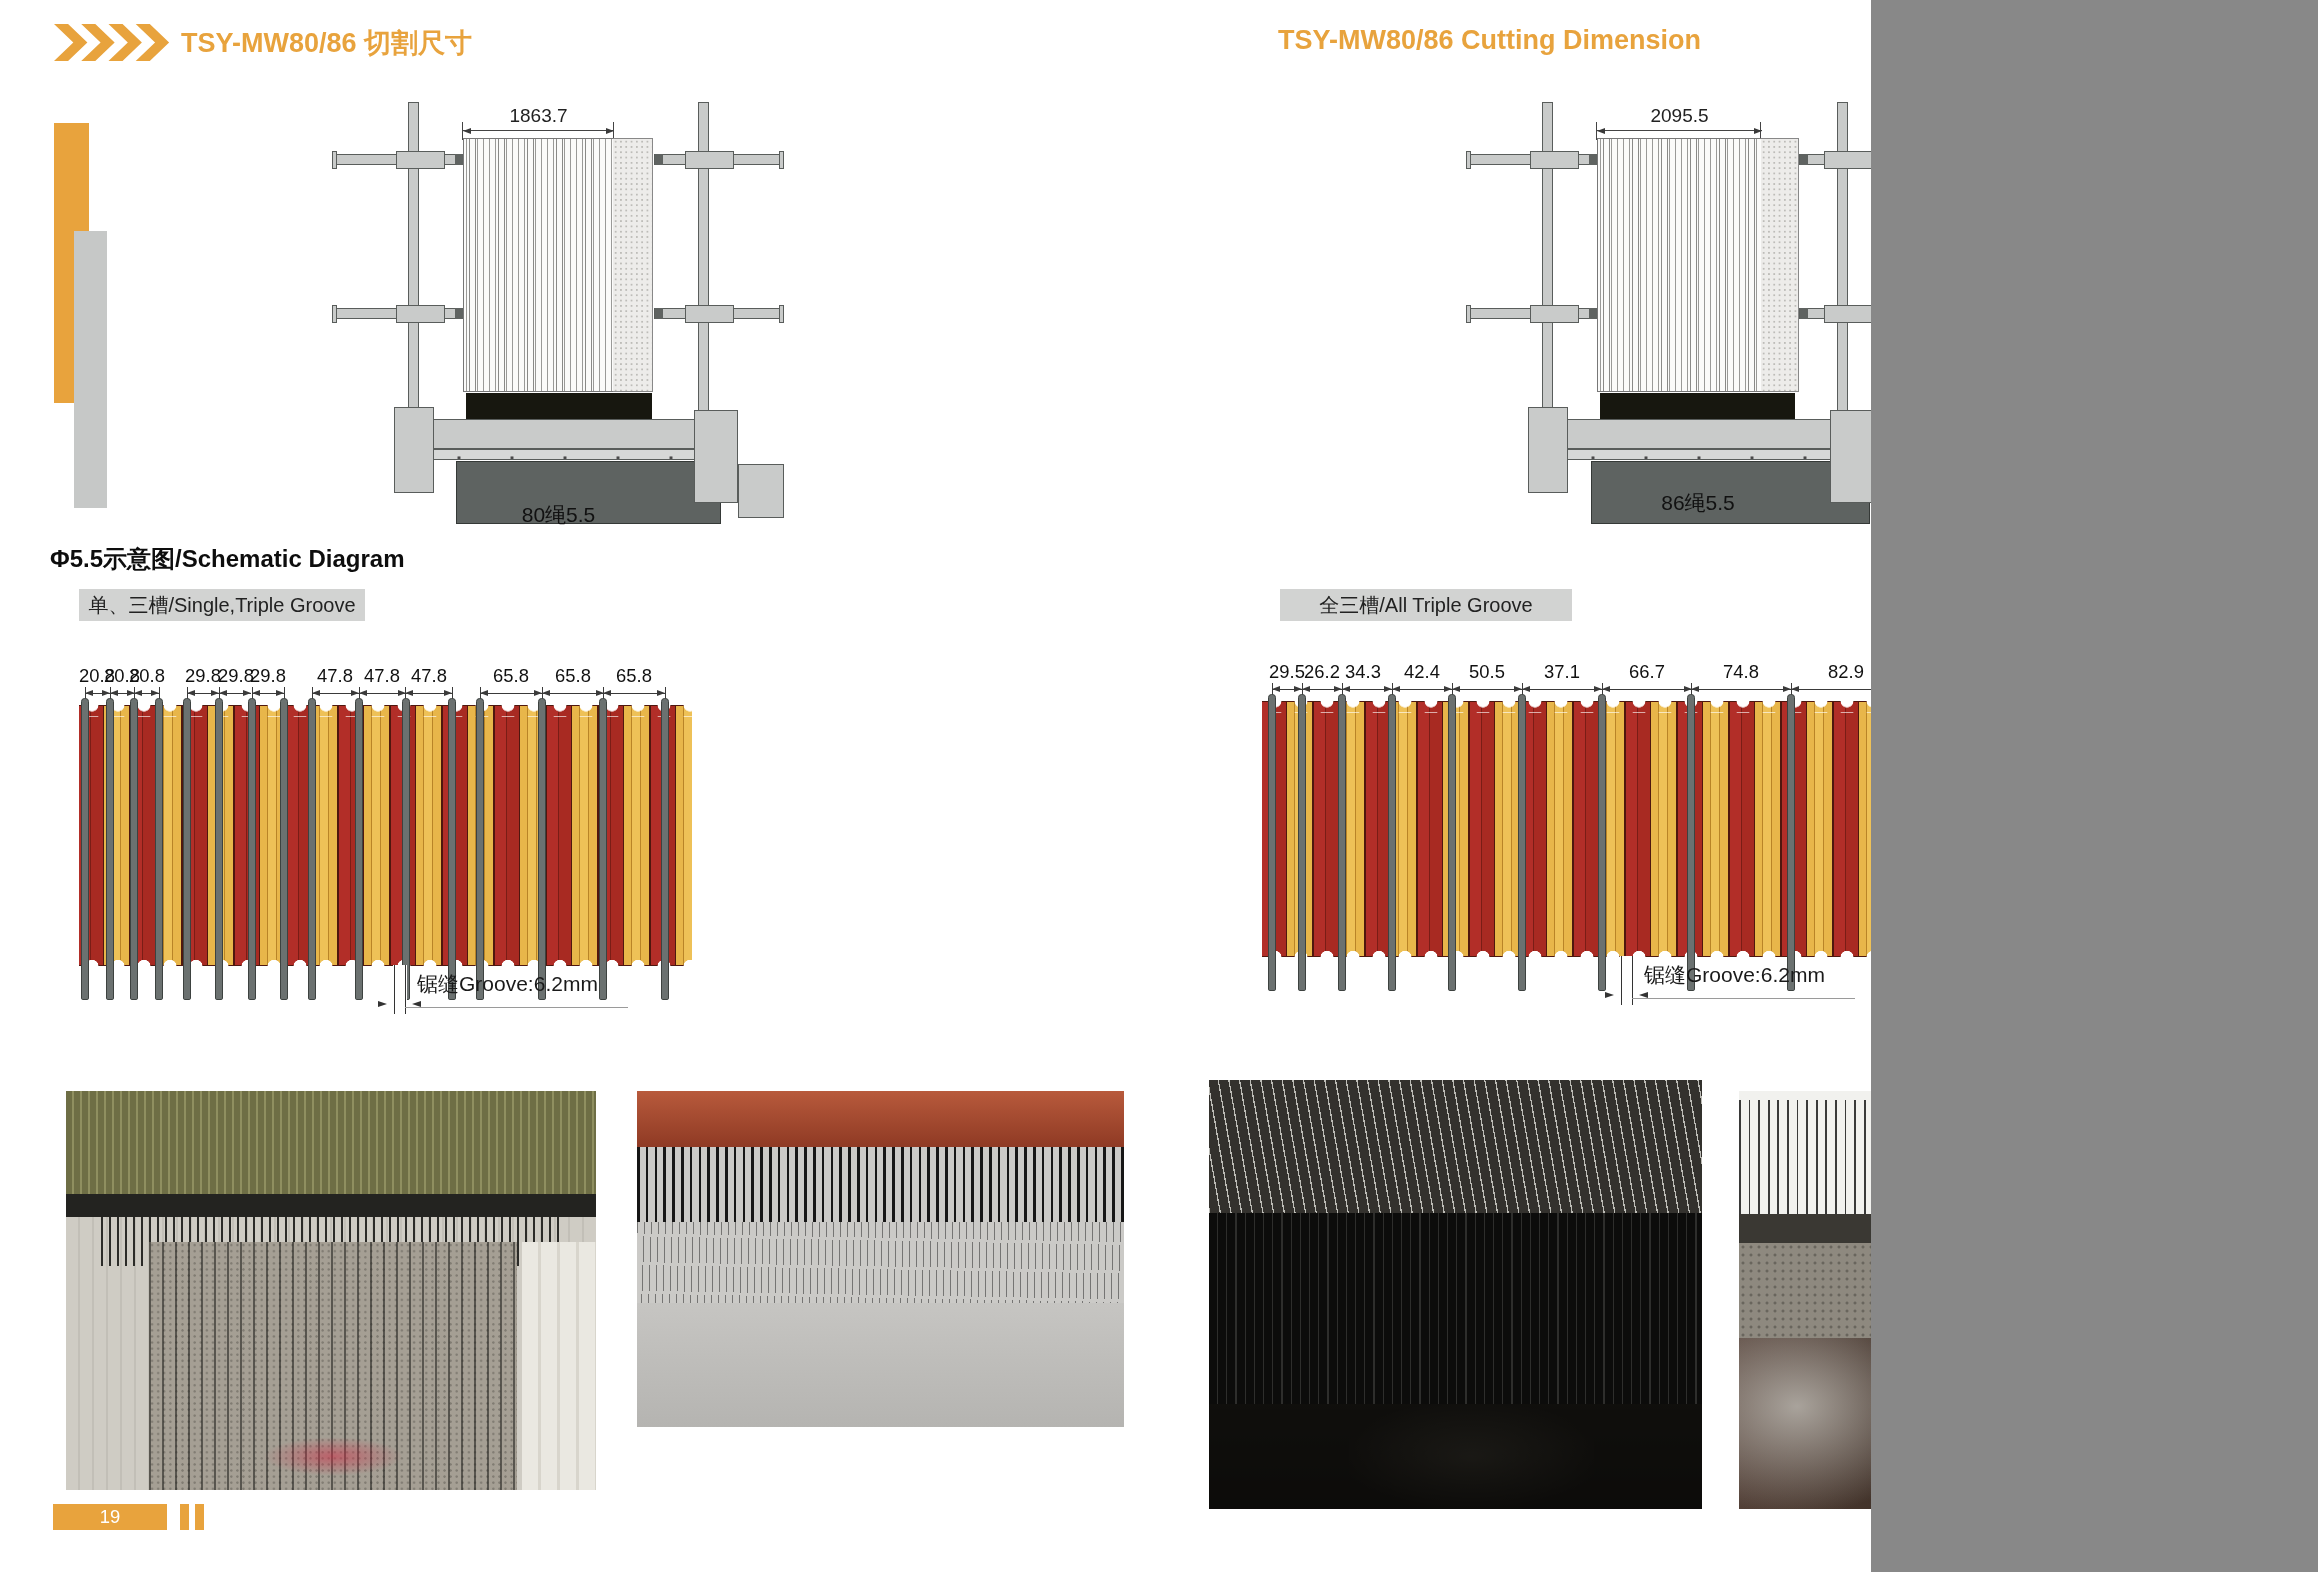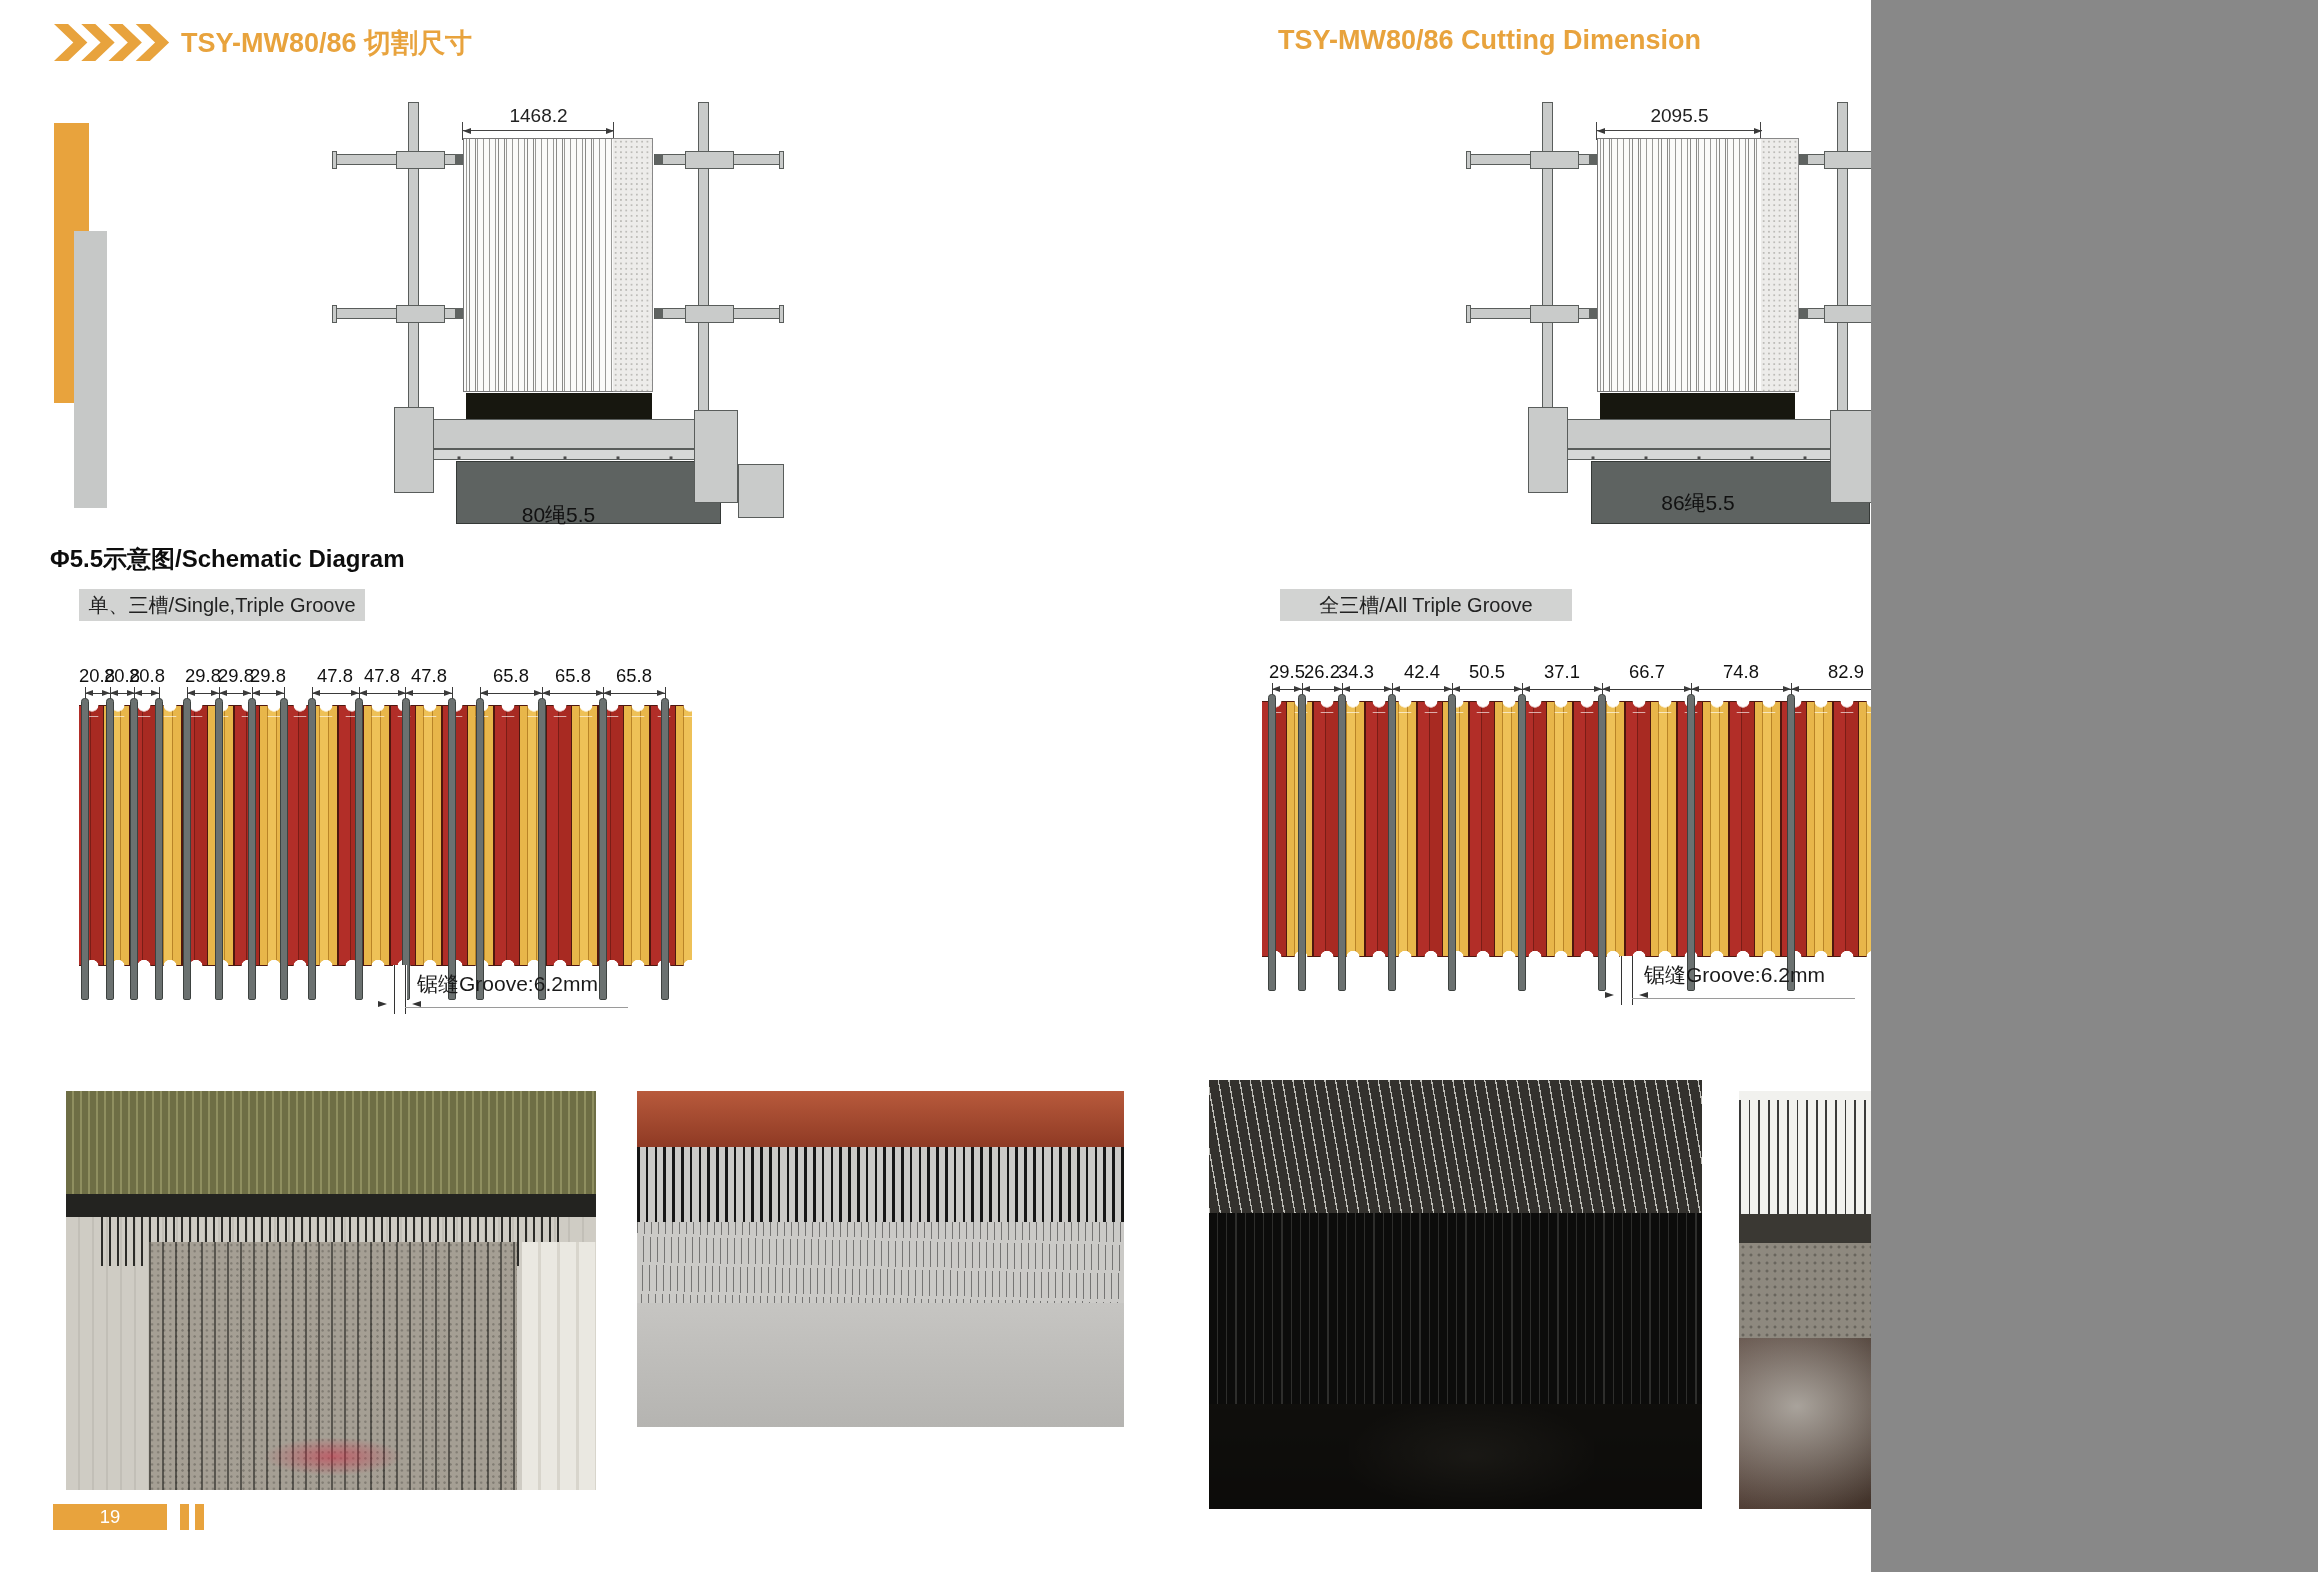--- a/index.html
+++ b/index.html
@@ -94,21 +94,21 @@
       <polygon points="93,0 109,0 131,21 109,42 93,42 115,21"></polygon>
     </g>
   </svg>
 
   <div class="abs bar-orange" style="left:54px;top:123px;width:35px;height:280px;"></div>
   <div class="abs bar-gray" style="left:74px;top:231px;width:33px;height:277px;"></div>
   <div class="abs bar-gray" style="left:2246px;top:1157px;width:32px;height:272px;"></div>
   <div class="abs bar-orange" style="left:2280px;top:1230px;width:33px;height:281px;"></div>
 
   <div>
-    <div class="abs md-dim-label" style="left:463px;top:105px;width:151px;">1468.2</div>
+    <div class="abs md-dim-label" style="left:463px;top:105px;width:151px;">1863.7</div>
     <div class="abs md-tick" style="left:462px;top:122px;height:17.5px;"></div>
     <div class="abs md-tick" style="left:613px;top:122px;height:17.5px;"></div>
     <div class="abs md-dim-line" style="left:463px;top:130px;width:151px;">
       <div class="arrow l" style="top:-3.5px"></div>
         <div class="arrow r" style="top:-3.5px"></div>
     </div>
     <div class="abs wires-block" style="left:463px;top:138px;width:151px;height:254px;"></div>
     <div class="abs speckle" style="left:613px;top:138px;width:40px;height:254px;"></div>
     <div class="abs gfill" style="left:408px;top:102px;width:11.4px;height:391px;"></div>
     <div class="abs gfill" style="left:698px;top:102px;width:11.4px;height:391px;"></div>
@@ -313,21 +313,21 @@
         <div class="arrow r"></div>
       </div>
       <div class="dim-label" style="left: 60px; top: -41px;">26.2</div>
       <div class="wire-post" style="left: 126px;"></div>
       <div class="dim-tick" style="left: 80px; top: -19px; height: 21px;"></div>
       <div class="dim-tick" style="left: 130px; top: -19px; height: 21px;"></div>
       <div class="dim-line" style="left: 80px; width: 50px; top: -13px;">
         <div class="arrow l"></div>
         <div class="arrow r"></div>
       </div>
-      <div class="dim-label" style="left: 94px; top: -41px;">34.3</div>
+      <div class="dim-label" style="left: 101px; top: -41px;">34.3</div>
       <div class="wire-post" style="left: 186px;"></div>
       <div class="dim-tick" style="left: 130px; top: -19px; height: 21px;"></div>
       <div class="dim-tick" style="left: 190px; top: -19px; height: 21px;"></div>
       <div class="dim-line" style="left: 130px; width: 60px; top: -13px;">
         <div class="arrow l"></div>
         <div class="arrow r"></div>
       </div>
       <div class="dim-label" style="left: 160px; top: -41px;">42.4</div>
       <div class="wire-post" style="left: 256px;"></div>
       <div class="dim-tick" style="left: 190px; top: -19px; height: 21px;"></div>

